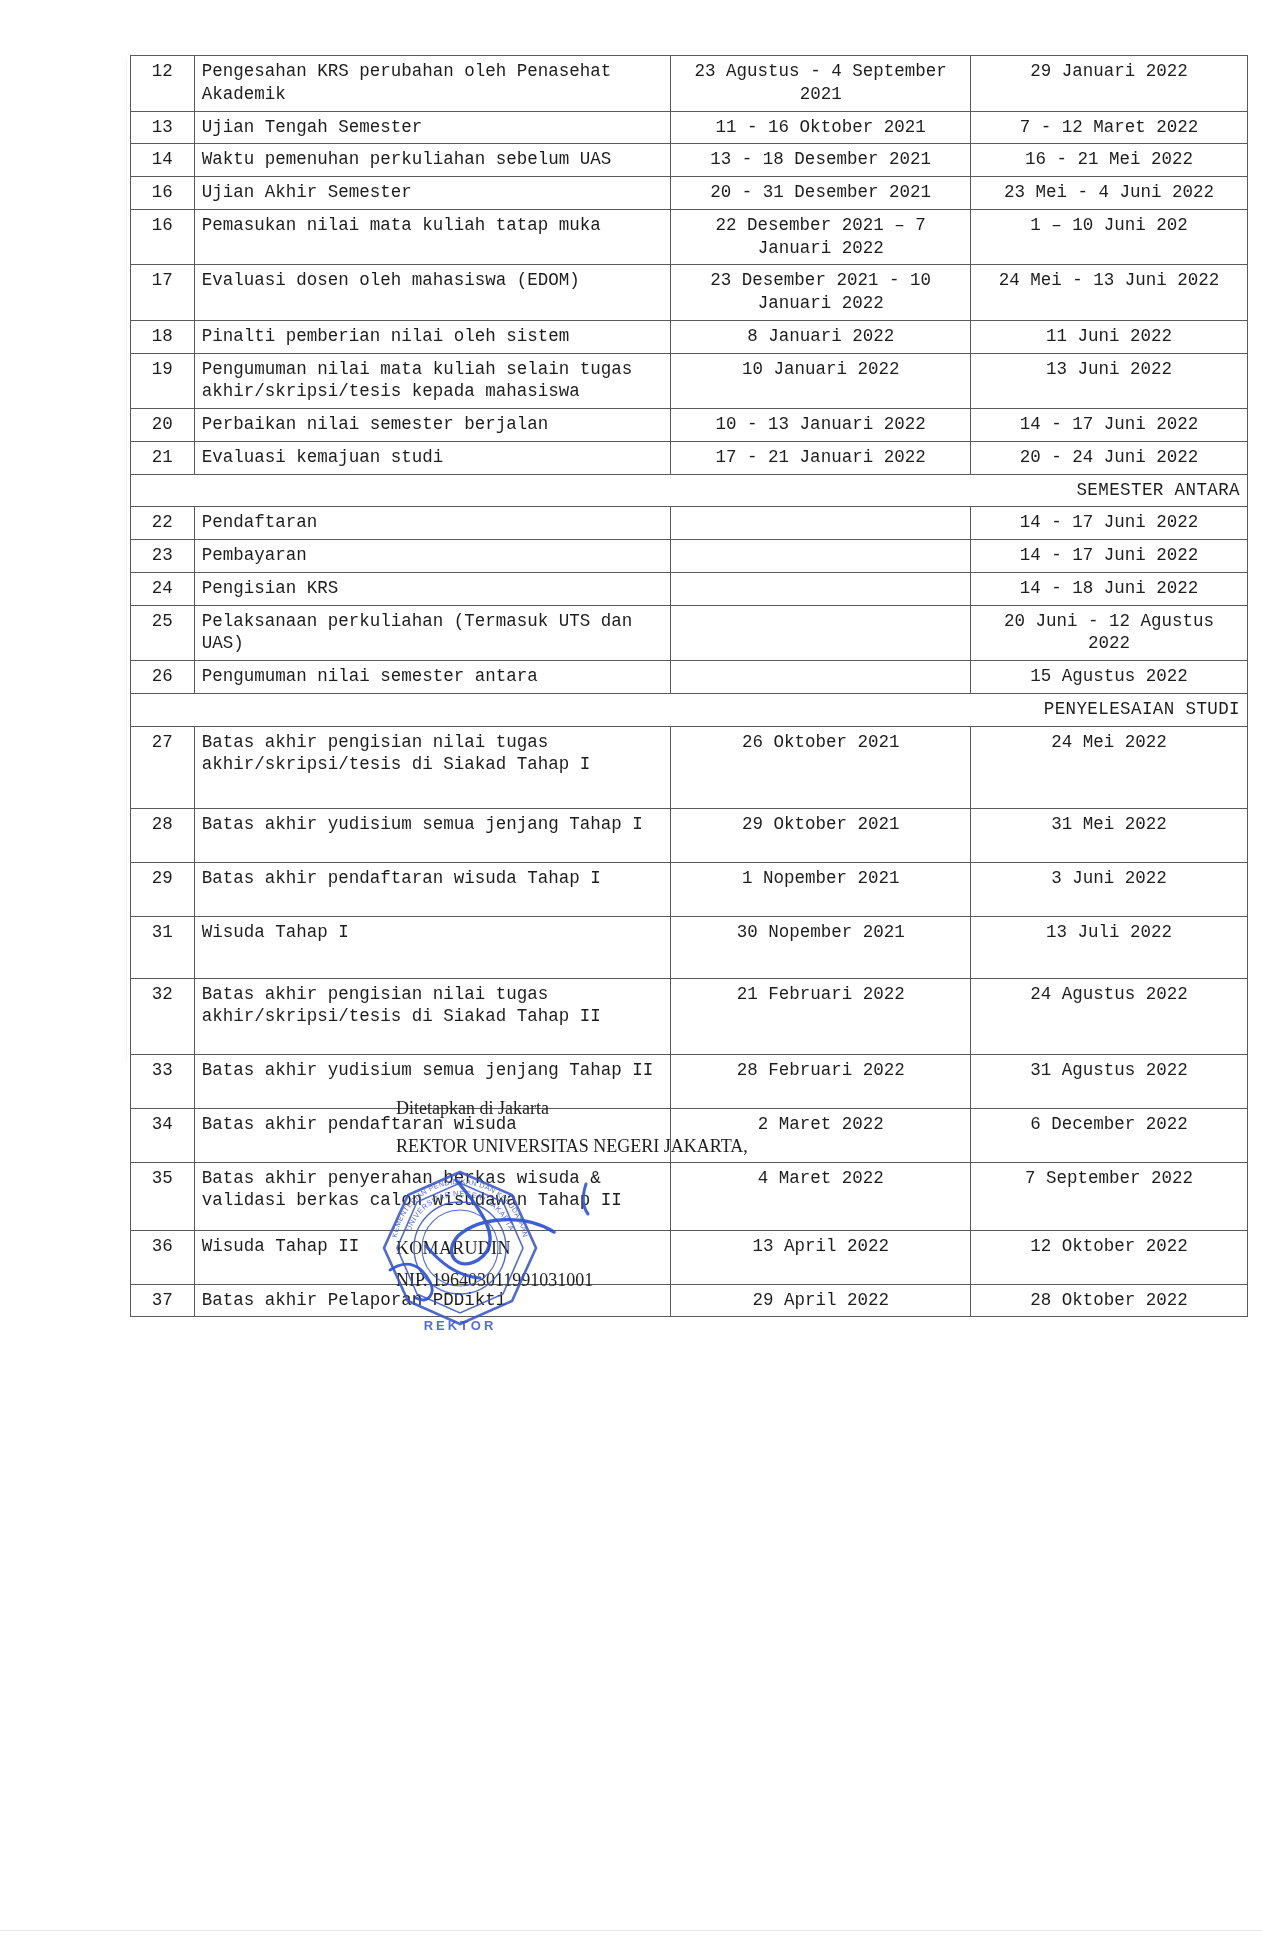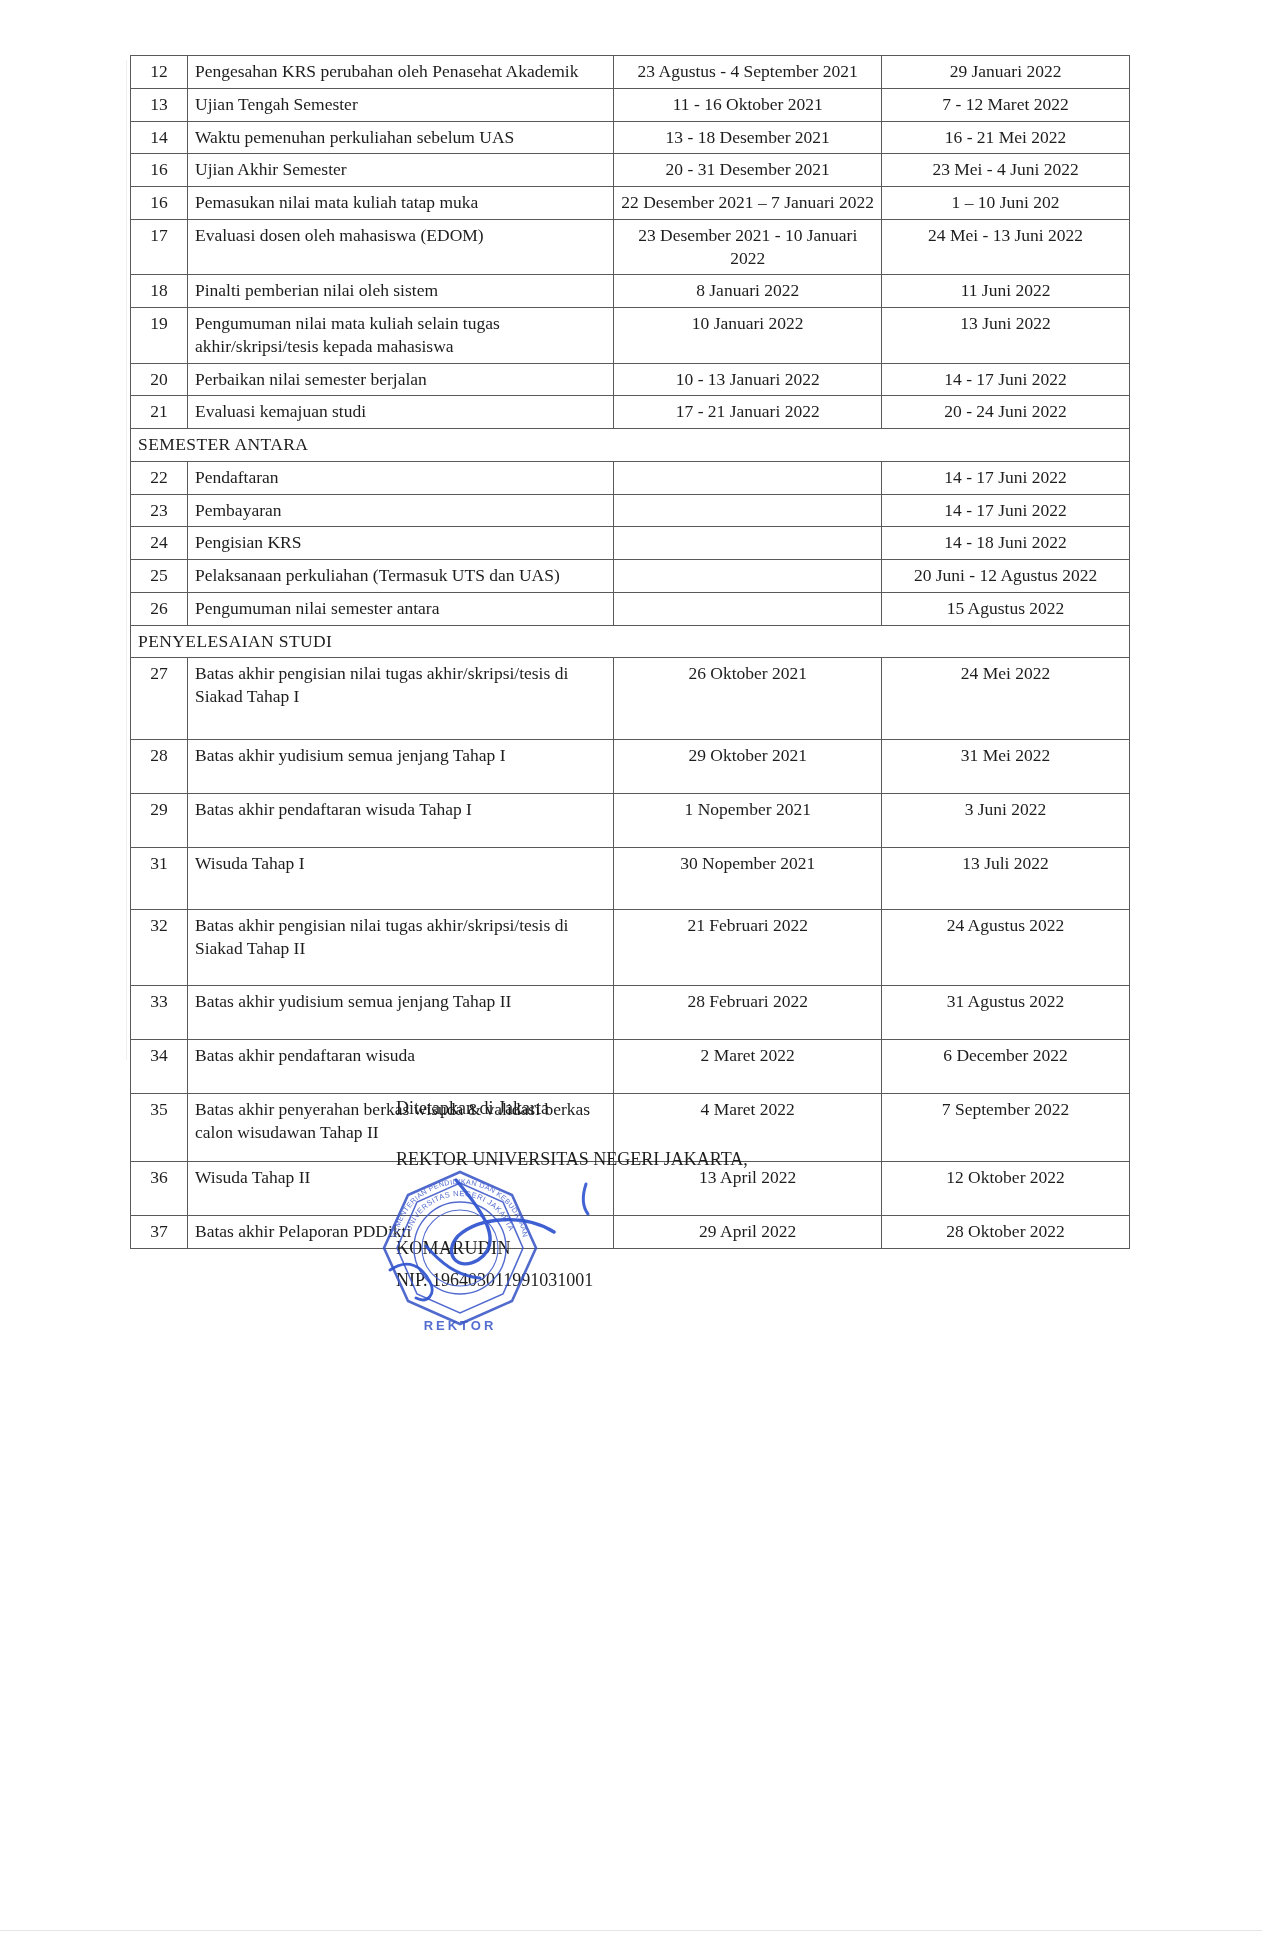--- a/index.html
+++ b/index.html
@@ -25,22 +25,23 @@
 
   
   .cal-wrap {
     position: absolute;
     left: 130px;
     top: 55px;
     width: 1006px;
   }
   table.cal {
     border-collapse: collapse;
-    width: 1000px;
+    width: 1118px;
     table-layout: fixed;
+    font-family: Liberation Mono, monospace;
   }
   table.cal col.c-no   { width: 46px; }
   table.cal col.c-desc { width: 344px; }
   table.cal col.c-odd  { width: 216px; }
   table.cal col.c-even { width: 200px; }
 
   table.cal td {
     border: 1px solid #5a5a5a;
     font-size: 17.5px;
     line-height: 1.30;
@@ -52,21 +53,21 @@
     text-align: center;
     padding-left: 2px;
     padding-right: 2px;
   }
   td.desc { text-align: left; }
   td.dt {
     text-align: center;
     vertical-align: middle;
   }
   td.section {
-    text-align: left;
+    text-align: right;
     letter-spacing: 0.4px;
     padding-top: 5px;
     padding-bottom: 6px;
     vertical-align: middle;
   }
   td.tall27  { height: 72px; }
   td.tall32  { height: 66px; }
   td.tall31  { height: 52px; }
   td.tall30  { height: 62px; }
   td.tall35  { height: 58px; }
@@ -76,21 +77,21 @@
   .sig {
     position: absolute;
     left: 0;
     top: 1095px;
     width: 1262px;
     font-size: 18px;
     line-height: 1.5;
     color: #1d1d1d;
   }
   .sig .l1 { position: absolute; left: 396px; top: 0px; }
-  .sig .l2 { position: absolute; left: 396px; top: 38px; margin-top: 13px; }
+  .sig .l2 { position: absolute; left: 396px; top: 38px; }
   .sig .l3 { position: absolute; left: 396px; top: 140px; font-size: 18px; letter-spacing: .3px;}
   .sig .l4 { position: absolute; left: 396px; top: 172px; font-size: 18px; }
 
   
   .stampbox {
     position: absolute;
     left: 300px;
     top: 1160px;
     width: 320px;
     height: 190px;

